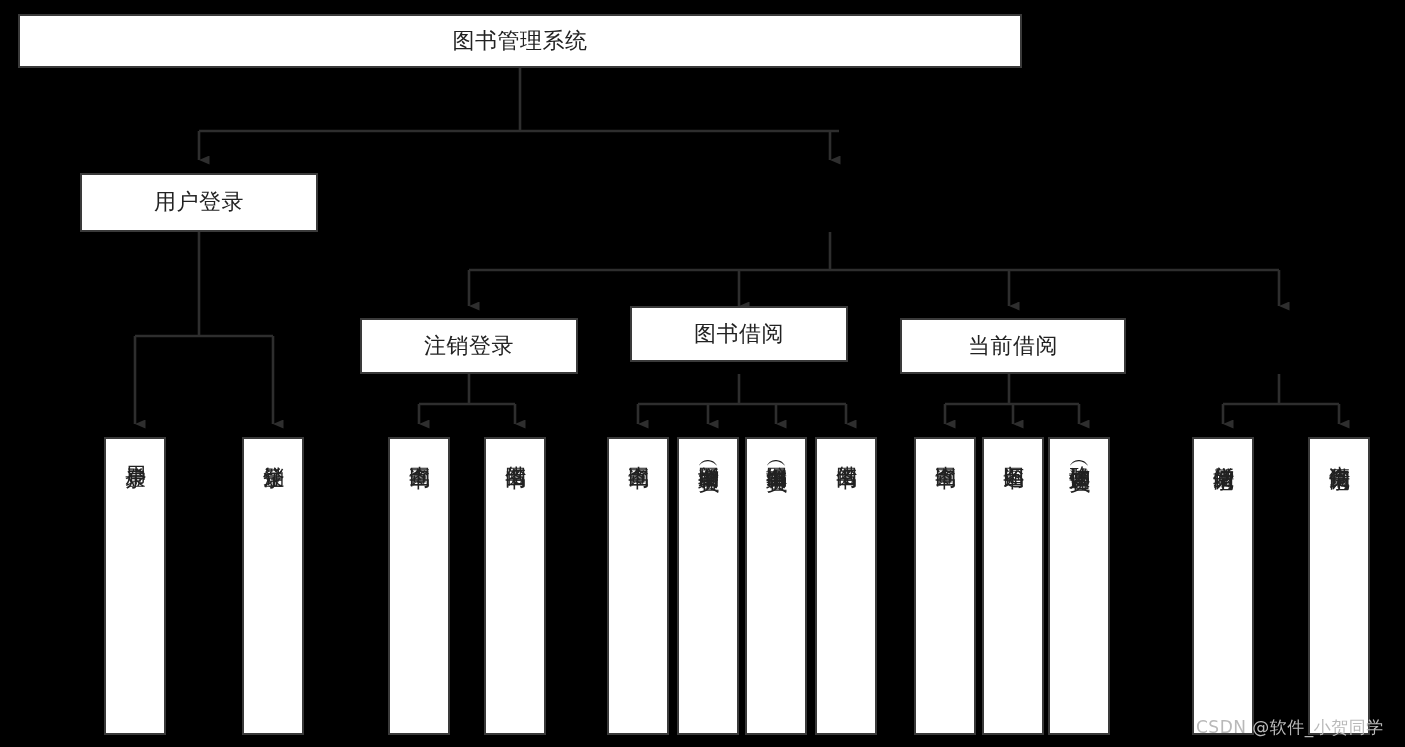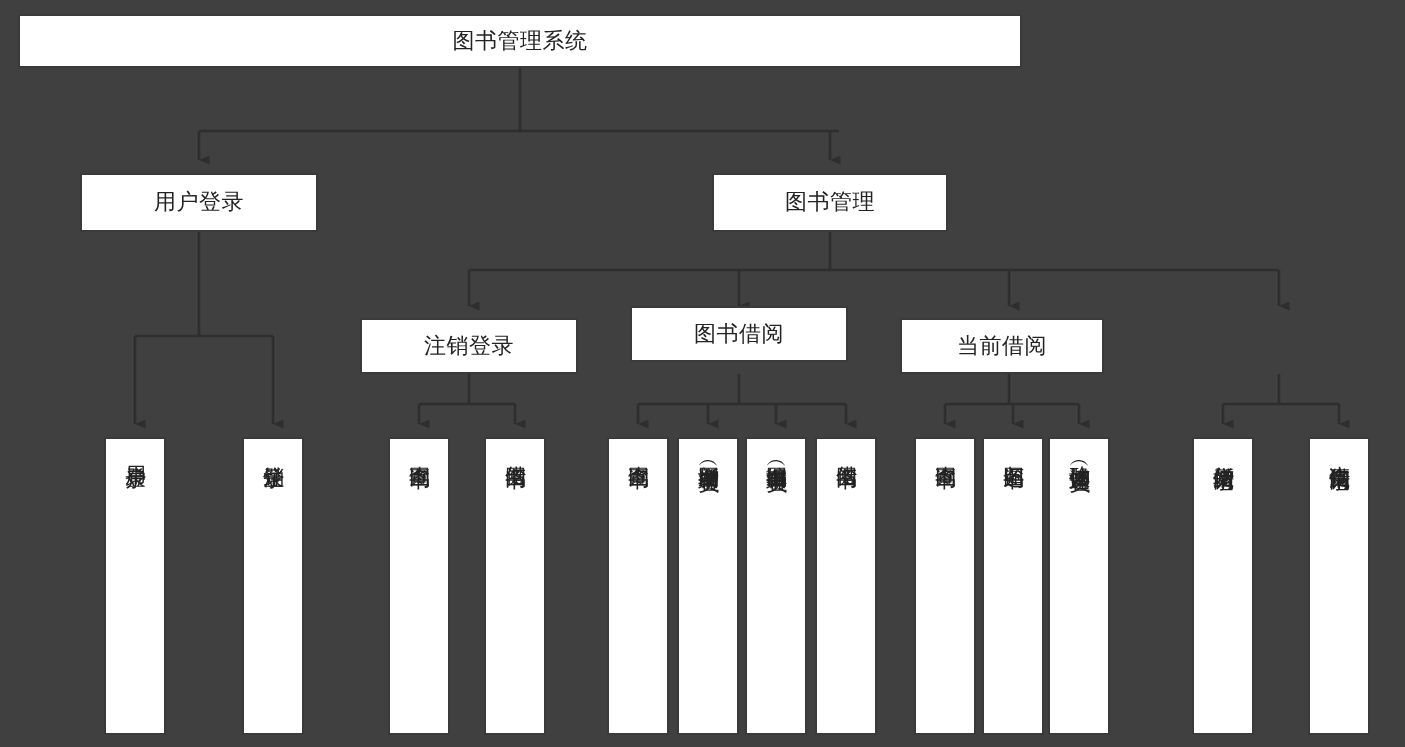--- a/index.html
+++ b/index.html
@@ -7,21 +7,21 @@
     padding: 0;
     background: #ffffff;
   }
   body {
     font-family: "DejaVu Sans", "Liberation Sans", sans-serif;
   }
   #canvas {
     position: relative;
     width: 1405px;
     height: 747px;
-    background: #404040;
+    background: #000000;
     overflow: hidden;
     text-align: center;
   }
   svg#wires {
     position: absolute;
     left: 0;
     top: 0;
     width: 1405px;
     height: 747px;
   }
@@ -121,31 +121,28 @@
     </g>
   </svg>
 
   <div class="node root" style="left:18px; top:14px; width:1004px; height:54px;">
     <span class="node-label">图书管理系统</span>
   </div>
 
   <div class="node" style="left:80px; top:173px; width:238px; height:59px;">
     <span class="node-label">用户登录</span>
   </div>
-  <div class="node" style="left:712px; top:173px; width:236px; height:59px;">
-    <span class="node-label">图书管理</span>
-  </div>
 
   <div class="node" style="left:360px; top:318px; width:218px; height:56px;">
     <span class="node-label">注销登录</span>
   </div>
   <div class="node" style="left:630px; top:306px; width:218px; height:56px;">
     <span class="node-label">图书借阅</span>
   </div>
-  <div class="node" style="left:900px; top:318px; width:204px; height:56px;">
+  <div class="node" style="left:900px; top:318px; width:226px; height:56px;">
     <span class="node-label">当前借阅</span>
   </div>
 
   <div class="node leaf" style="left:104px; top:437px; width:62px; height:298px;">
     <span class="node-label">用户登录</span>
   </div>
   <div class="node leaf" style="left:242px; top:437px; width:62px; height:298px;">
     <span class="node-label">注销登录</span>
   </div>
   <div class="node leaf" style="left:388px; top:437px; width:62px; height:298px;">
@@ -175,14 +172,15 @@
   <div class="node leaf" style="left:1048px; top:437px; width:62px; height:298px;">
     <span class="node-label">确认归还（管理员）</span>
   </div>
   <div class="node leaf" style="left:1192px; top:437px; width:62px; height:298px;">
     <span class="node-label">新增借阅记录</span>
   </div>
   <div class="node leaf" style="left:1308px; top:437px; width:62px; height:298px;">
     <span class="node-label">查询借阅记录</span>
   </div>
 
+  <div class="watermark" style="left:1196px; top:716px;">CSDN @软件_小贺同学</div>
 
 </div>
 
 </body></html>

